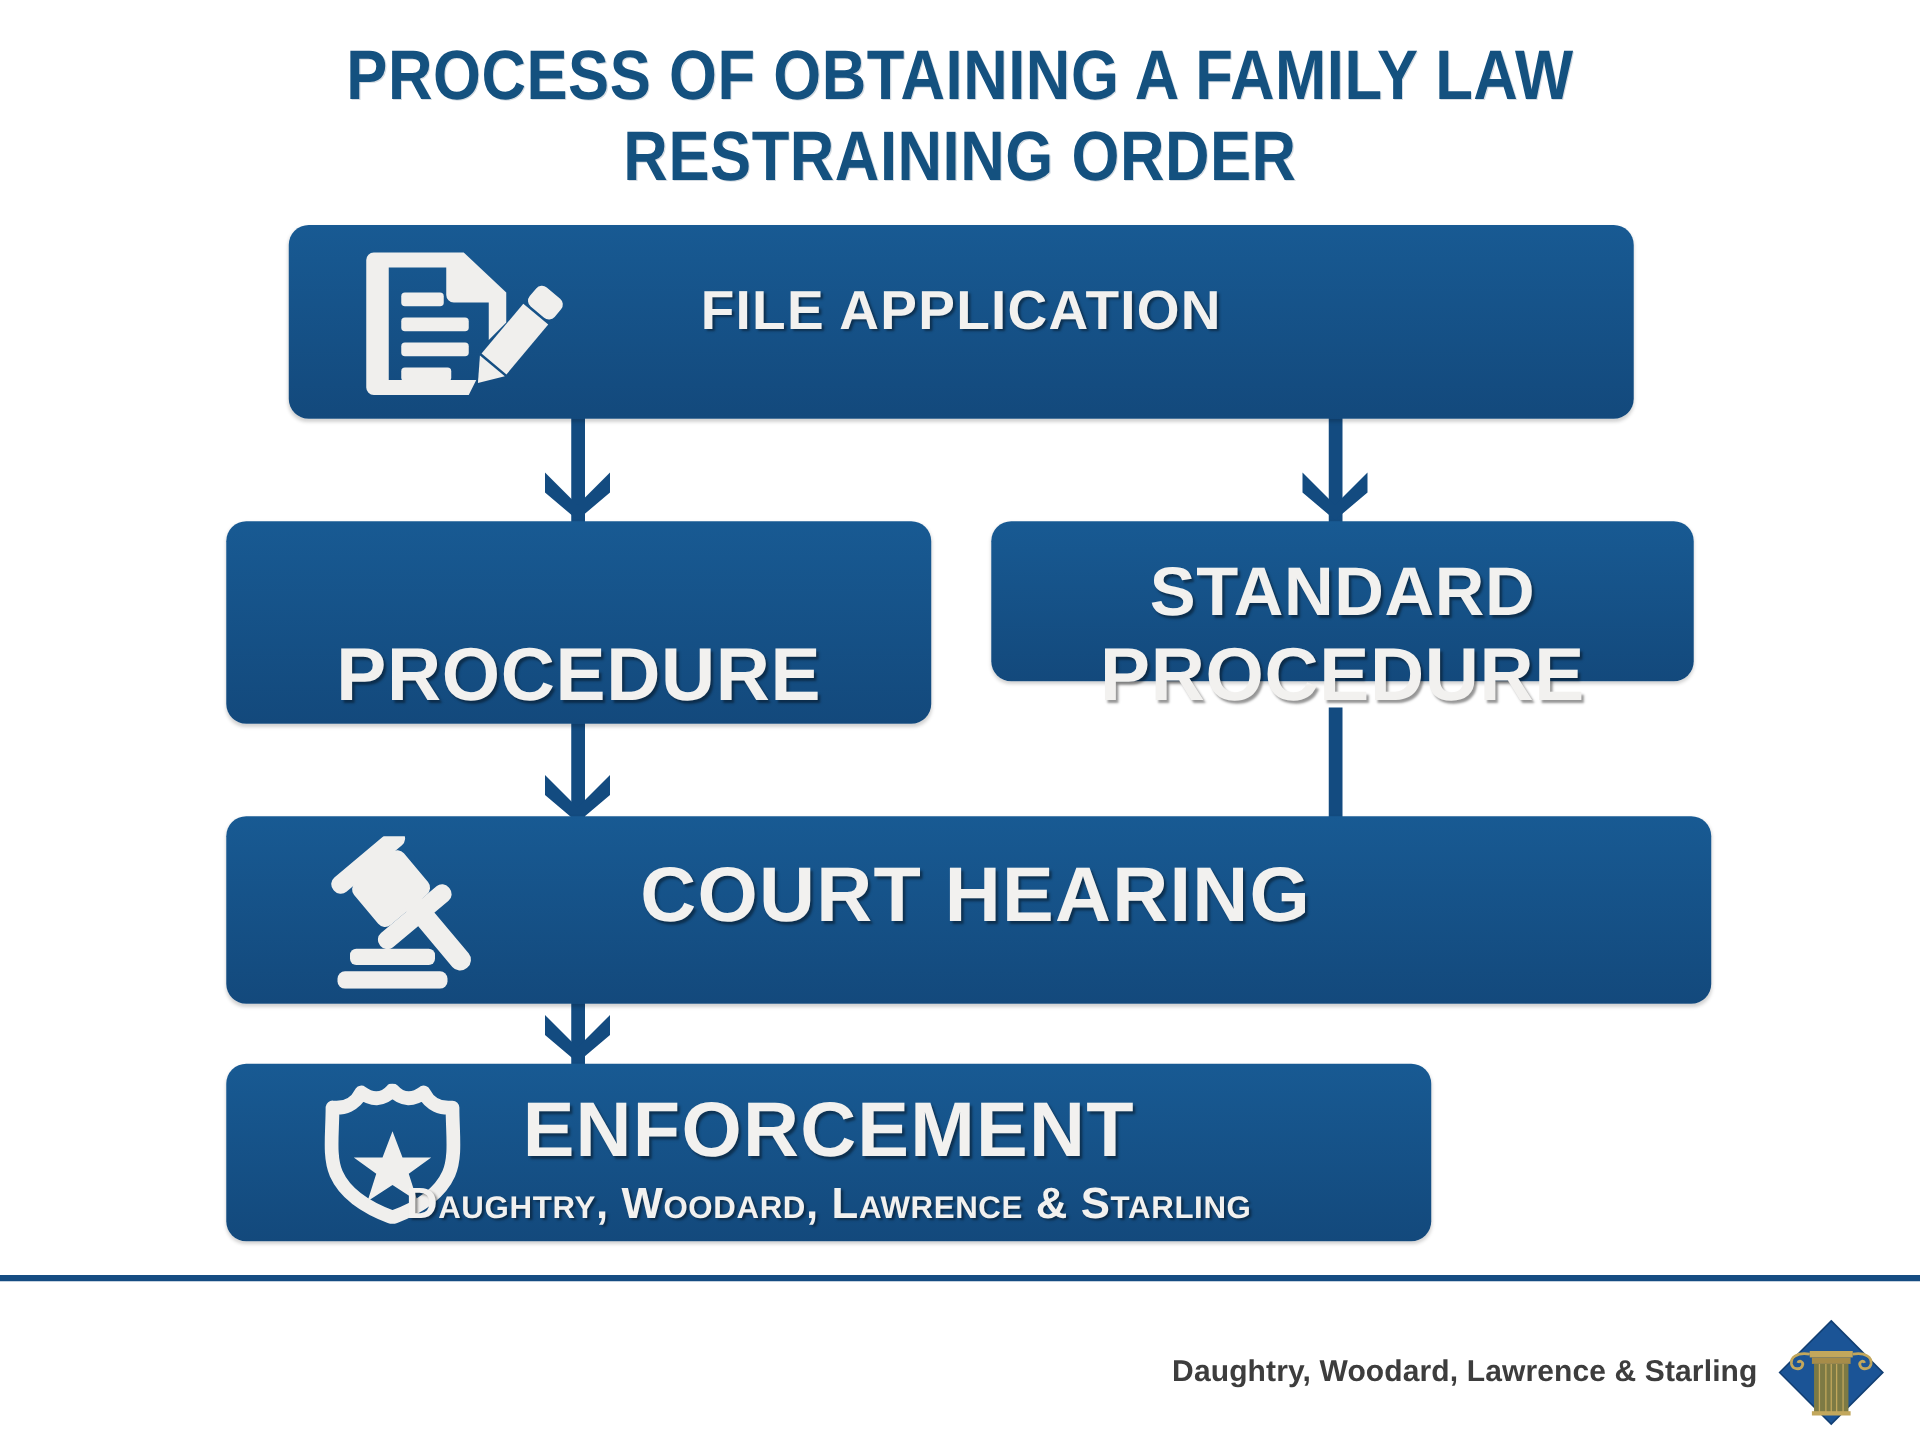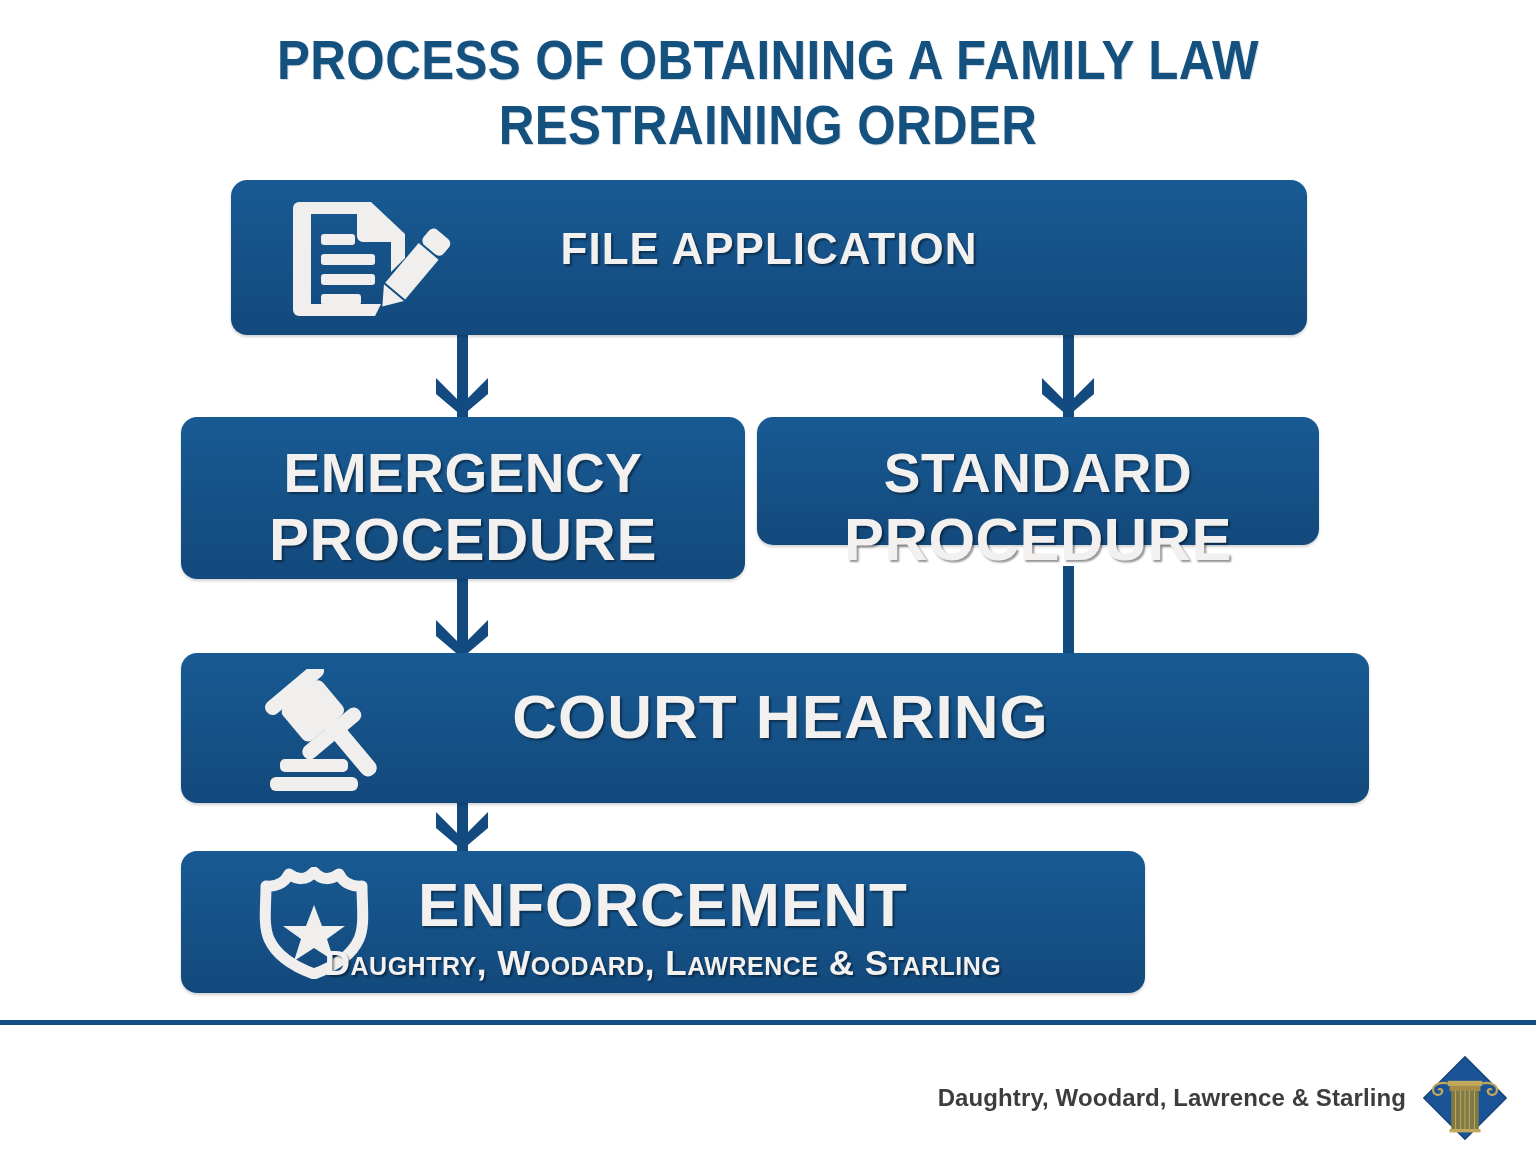--- a/index.html
+++ b/index.html
@@ -48,21 +48,21 @@
     left: 0; right: 0;
     text-align: center;
     color: #f2f1ef;
     font-weight: bold;
     text-shadow: 2px 2px 2px rgba(0,0,0,0.42);
     white-space: nowrap;
   }
 
   #box-file        { left: 231px; top: 180px;  width: 1076px; height: 155px; }
   #box-emergency   { left: 181px; top: 417px;  width: 564px;  height: 162px; }
-  #box-standard    { left: 757px; top: 417px;  width: 562px;  height: 128px; }
+  #box-standard    { left: 793px; top: 417px;  width: 562px;  height: 128px; }
   #box-court       { left: 181px; top: 653px;  width: 1188px; height: 150px; }
   #box-enforcement { left: 181px; top: 851px;  width: 964px; height: 142px; }
 
   #label-file        { top: 34px;  font-size: 44px; letter-spacing: 1px; margin-top: 10px; }
   #label-court       { top: 28px;  font-size: 62px; letter-spacing: 1px; padding-left: 11px; }
   #label-enforcement { top: 18px;  font-size: 62px; letter-spacing: 1px; }
 
   .two-line-1 { top: 24px;  font-size: 55px; letter-spacing: 0.5px; }
   .two-line-2 { top: 88px;  font-size: 60px; letter-spacing: 0.5px; }
 
@@ -188,21 +188,20 @@
     <g transform="rotate(40 126 70)">
       <rect x="114" y="28" width="26" height="20" rx="6" fill="#f0efed"></rect>
       <rect x="114" y="50" width="26" height="52" fill="#f0efed"></rect>
       <path d="M114 104 h26 l-13 18 Z" fill="#f0efed"></path>
     </g>
   </svg>
   <div class="label" id="label-file">FILE APPLICATION</div>
 </div>
 
 <div class="box" id="box-emergency">
-  <div class="label two-line-1">EMERGENCY</div>
   <div class="label two-line-2">PROCEDURE</div>
 </div>
 
 <div class="box" id="box-standard">
   <div class="label two-line-1">STANDARD</div>
   <div class="label two-line-2">PROCEDURE</div>
 </div>
 
 <div class="box" id="box-court">
   <svg class="box-icon" id="icon-gavel" viewBox="0 0 175 122">

